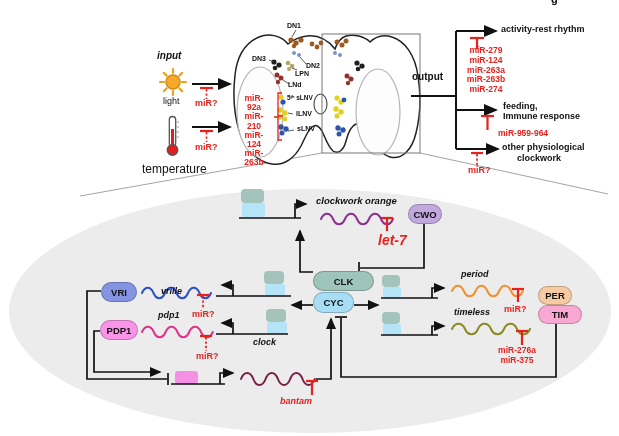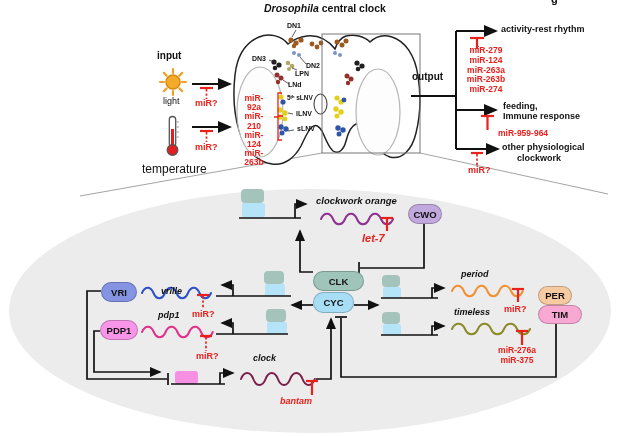--- a/index.html
+++ b/index.html
@@ -280,26 +280,23 @@
     <g class="tee">
       <line x1="481" y1="116" x2="494" y2="116"></line>
         <line x1="487.5" y1="116" x2="487.5" y2="130"></line>
     </g>
     <g>
       <line class="tee" x1="471" y1="153" x2="483" y2="153"></line>
       <line class="teedash" x1="477" y1="154" x2="477" y2="166"></line>
     </g>
   </svg>
 
-  <div class="lbl b" style="left:264px;top:3px;font-size:10.5px;">
-    <span class="i">Drosophila</span><span> central clock</span>
-  </div>
   <div class="lbl b" style="left:551px;top:-6px;font-size:11px;">g</div>
 
-  <div class="lbl b" style="left:157px;top:51px;font-size:10px;">input</div>
+  <div class="lbl b" style="left:157px;top:51px;font-size:10px;font-style:italic;">input</div>
   <div class="lbl" style="left:163px;top:97px;font-size:9px;">light</div>
   <div class="lbl" style="left:142px;top:163px;font-size:12px;">temperature</div>
   <div class="lbl b red" style="left:195px;top:99px;font-size:9px;">miR?</div>
   <div class="lbl b red" style="left:195px;top:143px;font-size:9px;">miR?</div>
 
   <div class="lbl b" style="left:287px;top:22px;font-size:7px;">DN1</div>
   <div class="lbl b" style="left:252px;top:55px;font-size:7px;">DN3</div>
   <div class="lbl b" style="left:306px;top:62px;font-size:7px;">DN2</div>
   <div class="lbl b" style="left:295px;top:70px;font-size:7px;">LPN</div>
   <div class="lbl b" style="left:288px;top:81px;font-size:7px;">LNd</div>
@@ -324,45 +321,45 @@
     <span>miR-274</span>
   </div>
   <div class="lbl b" style="left:503px;top:102px;font-size:9px;">feeding,</div>
   <div class="lbl b" style="left:503px;top:112px;font-size:9px;">Immune response</div>
   <div class="lbl b red" style="left:462px;top:129px;font-size:8.5px;padding-left:36px;">miR-959-964</div>
   <div class="lbl b" style="left:502px;top:143px;font-size:9px;">other physiological</div>
   <div class="lbl b" style="left:517px;top:154px;font-size:9px;">clockwork</div>
   <div class="lbl b red" style="left:468px;top:166px;font-size:9px;">miR?</div>
 
   <div class="lbl b i" style="left:316px;top:196px;font-size:9.5px;">clockwork orange</div>
-  <div class="lbl b i red" style="left:362px;top:233px;font-size:11px;">let-7</div>
+  <div class="lbl b i red" style="left:378px;top:233px;font-size:14px;">let-7</div>
   <div class="lbl b i" style="left:161px;top:270px;font-size:9px;margin-top:17px;">vrille</div>
   <div class="lbl b red" style="left:192px;top:310px;font-size:9px;">miR?</div>
   <div class="lbl b i" style="left:158px;top:311px;font-size:9px;">pdp1</div>
   <div class="lbl b red" style="left:196px;top:352px;font-size:9px;">miR?</div>
-  <div class="lbl b i" style="left:253px;top:354px;font-size:9px;">clock</div>
+  <div class="lbl b i" style="left:253px;top:338px;font-size:9px;">clock</div>
   <div class="lbl b i red" style="left:280px;top:397px;font-size:9px;">bantam</div>
   <div class="lbl b i" style="left:461px;top:270px;font-size:9px;">period</div>
   <div class="lbl b red" style="left:504px;top:305px;font-size:9px;">miR?</div>
   <div class="lbl b i" style="left:454px;top:308px;font-size:9px;">timeless</div>
   <div class="stack red" style="left:492px;top:346px;width:50px;font-size:8.5px;line-height:9.5px;">
     <span>miR-276a</span>
     <span>miR-375</span>
   </div>
 
   <div class="box" style="left: 408px; top: 204px; width: 34px; height: 20px; background: rgb(193, 169, 221);">
       <span>CWO</span>
     </div>
   <div class="box" style="left: 101px; top: 282px; width: 36px; height: 20px; background: rgb(132, 148, 226);">
       <span>VRI</span>
     </div>
   <div class="box" style="left: 100px; top: 320px; width: 38px; height: 20px; background: rgb(248, 149, 233);">
       <span>PDP1</span>
     </div>
-  <div class="box" style="left: 313px; top: 271px; width: 51px; height: 20px; background: rgb(159, 196, 186);">
+  <div class="box" style="left: 313px; top: 271px; width: 61px; height: 20px; background: rgb(159, 196, 186);">
       <span>CLK</span>
     </div>
   <div class="box" style="left: 313px; top: 292px; width: 41px; height: 21px; background: rgb(168, 222, 245);">
       <span>CYC</span>
     </div>
   <div class="box" style="left: 538px; top: 286px; width: 34px; height: 19px; background: rgb(246, 203, 162);">
       <span>PER</span>
     </div>
   <div class="box" style="left: 538px; top: 305px; width: 44px; height: 19px; background: #f9a8d4;">
       <span>TIM</span>

